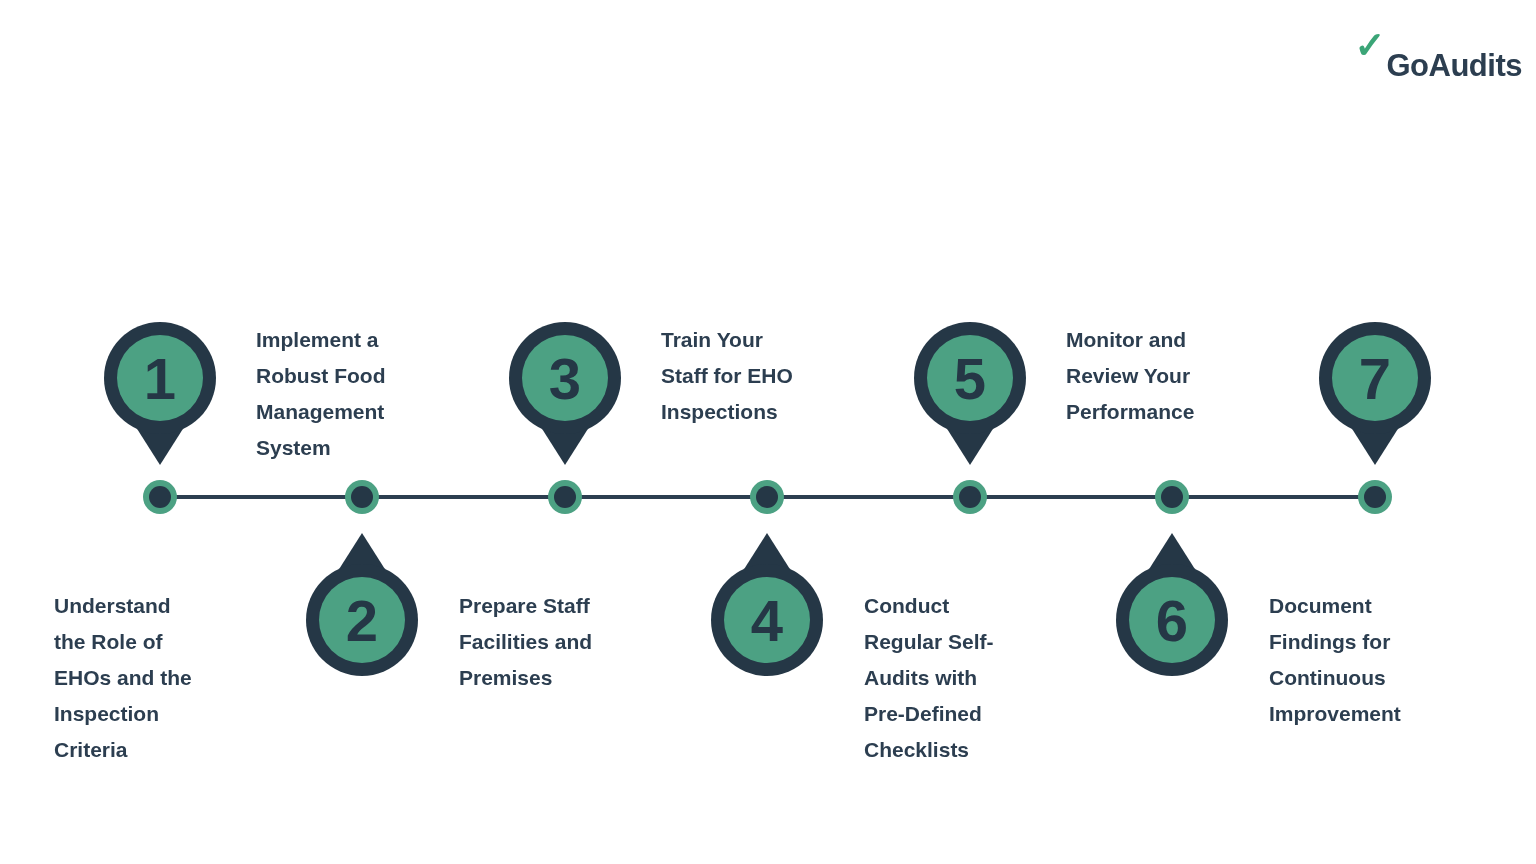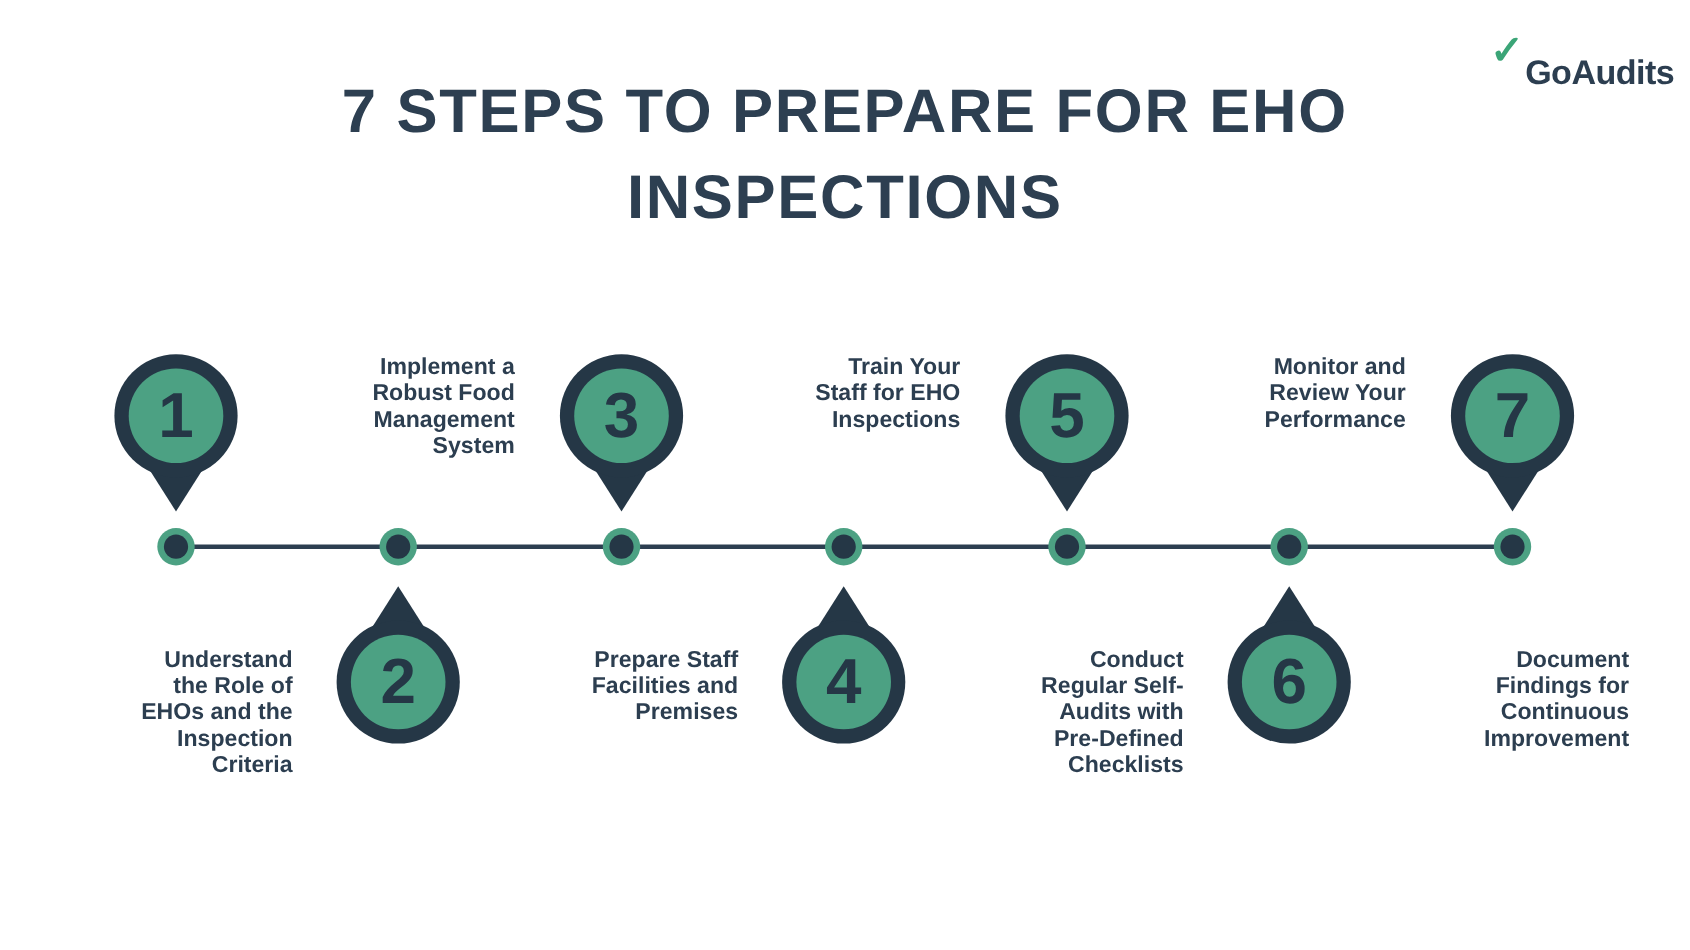--- a/index.html
+++ b/index.html
@@ -113,42 +113,40 @@
     border-radius: 50%;
     background: #253746;
     display: block;
   }
 
   .label {
     position: absolute;
     left: 0;
     transform: translateX(-50%);
     width: 212px;
-    text-align: right;
+    text-align: left;
     color: #2c3e50;
     font-size: 21px;
-    line-height: 24px;
+    line-height: 36px;
     font-weight: bold;
     white-space: pre-line;
   }
   .label-above { top: 322px; }
   .label-below { top: 588px; }
 </style>
 </head>
 <body>
 
 <div class="canvas">
 
   <div class="logo">
     <span class="logo-check">✓</span>
     <span class="logo-text">GoAudits</span>
   </div>
 
-  <h1 class="title">7 STEPS TO PREPARE FOR EHO
-INSPECTIONS</h1>
 
   <div class="line"></div>
 
   <div class="step s1">
     <svg class="pin pin-top" width="120" height="150" viewBox="0 0 120 150">
       <path class="pin-body" d="M20,84 L60,147 L100,84 Z"></path>
       <circle class="pin-body" cx="60" cy="60" r="56"></circle>
       <circle class="pin-inner" cx="60" cy="60" r="43"></circle>
       <text class="pin-number" x="60" y="60" text-anchor="middle" dominant-baseline="central">1</text>
     </svg>

